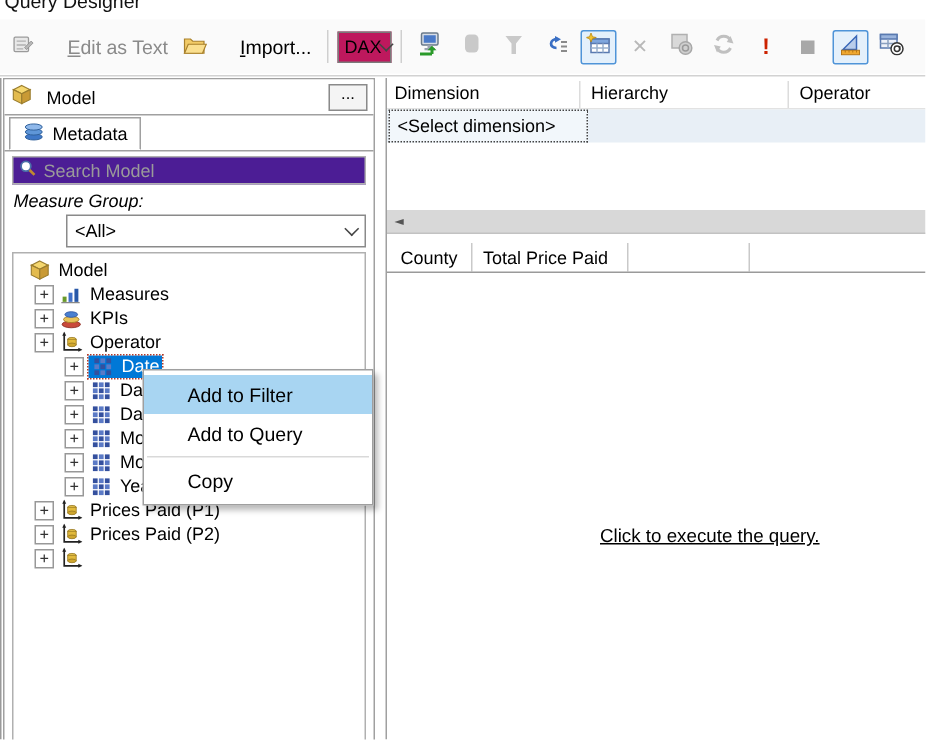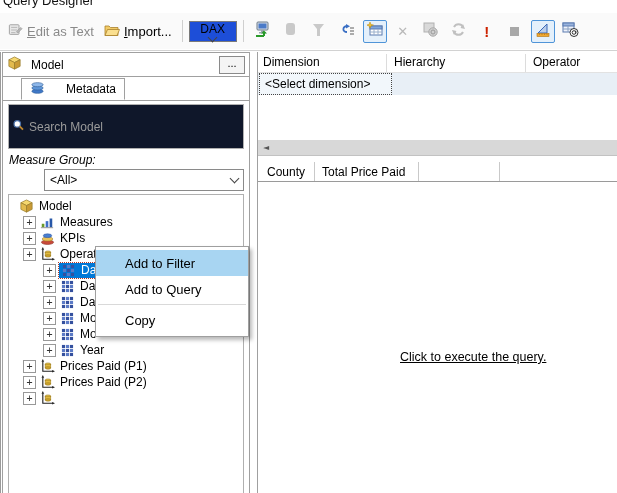--- a/index.html
+++ b/index.html
@@ -6,49 +6,49 @@
   body{width:617px;height:493px;overflow:hidden;position:relative;background:#fff;
        font-family:"Liberation Sans","DejaVu Sans",sans-serif;font-size:12px;color:#000;}
 
   
   .window-title{position:absolute;top:-7px;left:3px;font-size:13px;color:#111;}
 
   
   .toolbar{position:absolute;top:13px;left:0;width:617px;height:36px;background:#fafafa;
            display:flex;align-items:center;gap:2px;padding-left:4px;box-sizing:border-box;}
   .toolbar-underline{position:absolute;top:50px;left:0;width:617px;height:1px;background:#d2d2d2;}
-  .tb-text-btn{display:flex;align-items:center;gap:4px;padding:2px 4px;white-space:nowrap;font-size:13px;}
+  .tb-text-btn{display:flex;align-items:center;gap:22px;padding:2px 4px;white-space:nowrap;font-size:13px;}
   .tb-text-btn.disabled{color:#8a8a8a;}
   .tb-sep{width:1px;height:22px;background:#cfcfcf;margin:0 4px;}
-  .combo{display:flex;align-items:center;border:1px solid #7a7a7a;background:#1d4ed8;height:21px;
-         width:48px;padding:0 4px;box-sizing:border-box;justify-content:space-between;font-size:12px;flex-direction:column;}
+  .combo{display:flex;align-items:center;border:1px solid #7a7a7a;background:#be185d;height:21px;
+         width:36px;padding:0 4px;box-sizing:border-box;justify-content:space-between;font-size:12px;}
   .chev{width:6px;height:6px;border-right:1.4px solid #444;border-bottom:1.4px solid #444;
         transform:rotate(45deg);margin-top:-3px;flex:none;}
   .icon-btn{width:24px;height:23px;display:flex;align-items:center;justify-content:center;
             border:1px solid transparent;box-sizing:border-box;margin:0 1px;}
   .icon-btn.toggled{border:1px solid #4f94d8;background:#e4f0fb;border-radius:2px;}
   .glyph-exclaim::before{content:"!";font-weight:bold;font-size:15px;color:#cc2200;}
   .glyph-square::before{content:"";display:block;width:9px;height:9px;background:#a8a8a8;}
   .glyph-x::before{content:"✕";font-size:13px;font-weight:bold;color:#b8b8b8;}
 
   
   .window-edge{position:absolute;left:0;top:52px;bottom:0;width:1px;background:#9a9a9a;}
   .left-panel{position:absolute;left:2px;top:52px;width:248px;height:460px;background:#fff;
               border:1px solid #a0a0a0;box-sizing:border-box;display:flex;flex-direction:column;}
   .lp-header{height:23px;flex:none;display:flex;align-items:center;padding:0 4px;
              border-bottom:1px solid #a0a0a0;background:#fff;}
   .lp-title{margin-left:9px;flex:1;}
   .more-btn{width:26px;height:18px;border:1px solid #8a8a8a;background:#f4f4f4;font-size:11px;
             display:flex;align-items:center;justify-content:center;padding-bottom:4px;box-sizing:border-box;}
   .tab-strip{height:23px;flex:none;position:relative;border-bottom:1px solid #a0a0a0;}
-  .tab{position:absolute;left:18px;top:1px;height:22px;display:flex;align-items:center;gap:21px;
+  .tab{position:absolute;left:3px;top:1px;height:22px;display:flex;align-items:center;gap:5px;
        padding:0 8px;border:1px solid #a0a0a0;border-bottom:1px solid #fff;background:#fff;box-sizing:border-box;}
   .tab-page{flex:1;margin:0 2px 0 2px;padding:3px;display:flex;flex-direction:column;min-height:0;}
-  .search-box{height:17px;border:1px solid #b0b0b0;background:#0f172a;display:flex;align-items:center;
-              gap:4px;padding:13px 3px;flex:none;}
+  .search-box{height:17px;border:1px solid #b0b0b0;background:#4c1d95;display:flex;align-items:center;
+              gap:4px;padding:0 3px;flex:none;}
   .search-ph{color:#9a9a9a;}
   .mg-label{margin:4px 1px 2px 1px;flex:none;font-style:italic;}
   .mg-combo{height:20px;border:1px solid #8a8a8a;background:#fff;display:flex;align-items:center;
             padding:0 5px;justify-content:space-between;flex:none;margin-left:36px;}
   .tree-box{margin-top:3px;border:1px solid #b0b0b0;background:#fff;flex:1;overflow:hidden;
             padding-top:3px;position:relative;}
 
   
   .tree-row{display:flex;align-items:center;height:16px;white-space:nowrap;}
   .expander{width:11px;height:11px;border:1px solid #989898;background:#fff;flex:none;position:relative;

